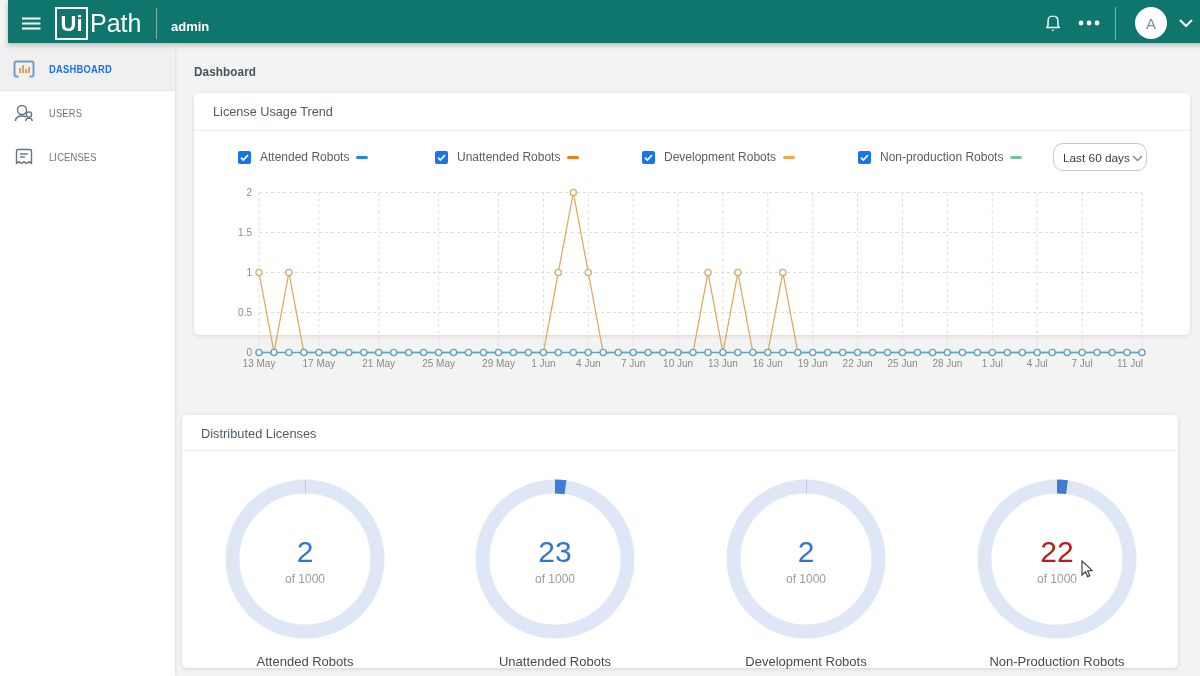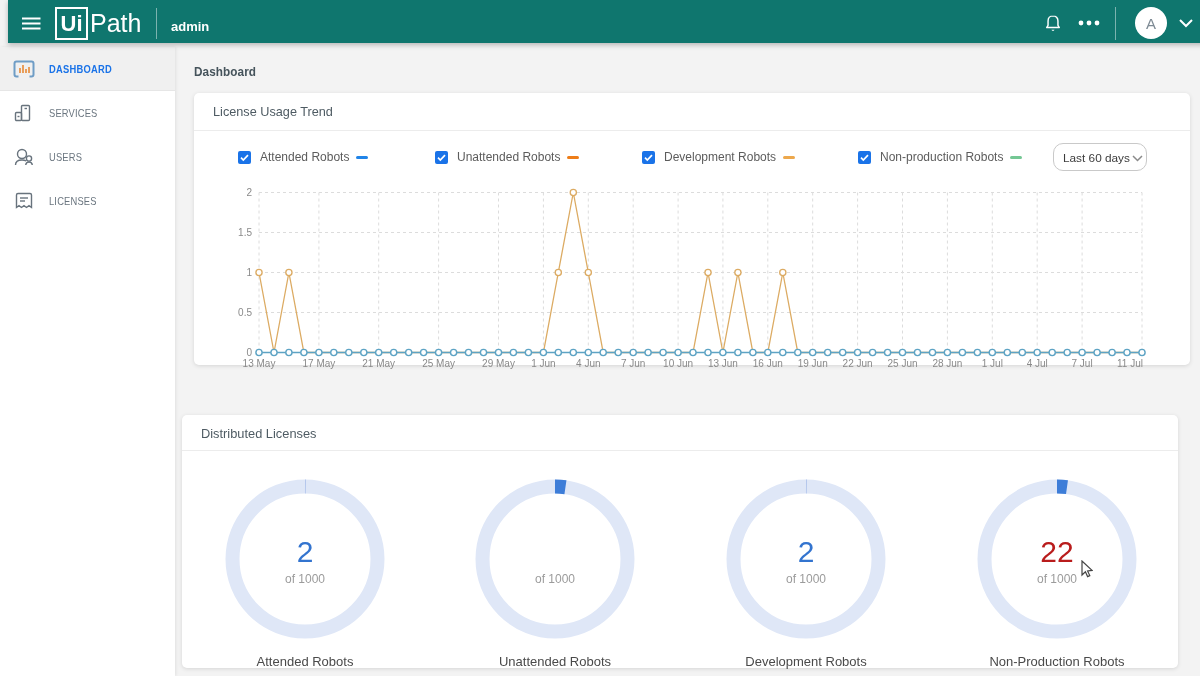--- a/index.html
+++ b/index.html
@@ -46,31 +46,20 @@
           <line x1="10" y1="14" x2="10" y2="6"></line>
           <line x1="13" y1="14" x2="13" y2="10"></line>
           <line x1="16" y1="14" x2="16" y2="8"></line>
         </g>
       </svg>
     <span class="lbl" style="color:#1a73e8;font-weight:700;letter-spacing:.3px">DASHBOARD</span>
   </div>
   <div class="sbitem">
       <svg width="22" height="20" viewBox="0 0 22 20">
         <g fill="none" stroke="#68737d" stroke-width="1.4">
-          <rect x="8.5" y="2.5" width="8" height="15" rx="1"></rect>
-          <rect x="2.5" y="9.5" width="6" height="8" rx="1"></rect>
-          <line x1="4.5" y1="13.5" x2="6.5" y2="13.5"></line>
-          <line x1="11.5" y1="5.5" x2="14" y2="5.5"></line>
-        </g>
-      </svg>
-      <span class="lbl">SERVICES</span>
-    </div>
-  <div class="sbitem">
-      <svg width="22" height="20" viewBox="0 0 22 20">
-        <g fill="none" stroke="#68737d" stroke-width="1.4">
           <circle cx="9" cy="7" r="4.5"></circle>
           <path d="M2.5 18 C2.5 14.5 5.5 13 9 13 C10.5 13 12 13.3 13.2 14"></path>
           <circle cx="16" cy="11.5" r="2.6"></circle>
           <path d="M12.7 18 C13 15.8 14.4 15 16 15 C17.6 15 19 15.8 19.3 18"></path>
         </g>
       </svg>
       <span class="lbl">USERS</span>
     </div>
   <div class="sbitem">
       <svg width="22" height="20" viewBox="0 0 22 20">
@@ -79,21 +68,21 @@
           <line x1="7" y1="7" x2="15" y2="7"></line>
           <line x1="7" y1="10" x2="12" y2="10"></line>
         </g>
       </svg>
       <span class="lbl">LICENSES</span>
     </div>
 </div>
 
 <div style="position:absolute;left:194px;top:64px;font-size:13.5px;font-weight:700;color:#45535b;letter-spacing:.1px;transform:scaleX(.87);transform-origin:0 50%">Dashboard</div>
 
-<div class="card" style="left:194px;top:93px;width:996px;height:272px">
+<div class="card" style="left:194px;top:93px;width:996px;height:242px">
   <div style="position:absolute;left:19px;top:11px;font-size:13.5px;color:#4e5b63;transform:scaleX(.94);transform-origin:0 50%">License Usage Trend</div>
   <div style="position:absolute;left:0;top:37px;width:996px;height:1px;background:#ececec"></div>
   <div style="position:absolute;left:44px;top:57px;display:flex;align-items:center">
 <span style="width:13px;height:13px;border-radius:2px;background:#1a73e8;display:inline-block;position:relative">
 <svg width="13" height="13" style="position:absolute;left:0;top:0">
           <path d="M3 6.7 L5.3 9 L10 4.1" stroke="#fff" stroke-width="1.7" fill="none"></path>
         </svg>
       </span>
 <span style="font-size:12px;color:#5c5c5c;margin-left:9px">Attended Robots</span>
 <span style="width:12px;height:3px;border-radius:2px;background:#2084e8;margin-left:7px"></span>
@@ -262,20 +251,21 @@
 </svg>
 <div style="position:absolute;left:0;top:64px;width:176px;text-align:center;font-size:30px;color:#3374cf">2</div>
 <div style="position:absolute;left:0;top:101px;width:176px;text-align:center;font-size:12px;color:#9b9b9b">of 1000</div>
 </div>
 <div style="position:absolute;left:-2px;top:239px;width:250px;text-align:center;font-size:13px;color:#4a4a4a">Attended Robots</div>
   <div style="position:absolute;left:285px;top:56px;width:176px;height:176px">
 <svg width="176" height="176">
 <circle cx="88" cy="88" r="72.5" fill="none" stroke="#dfe7f7" stroke-width="14"></circle>
 <path d="M 88 15.5 A 72.5 72.5 0 0 1 98.44 16.26" fill="none" stroke="#3d7dd8" stroke-width="14"></path>
 </svg>
+<div style="position:absolute;left:0;top:64px;width:176px;text-align:center;font-size:30px;color:#3374cf">23</div>
 <div style="position:absolute;left:0;top:101px;width:176px;text-align:center;font-size:12px;color:#9b9b9b">of 1000</div>
 </div>
 <div style="position:absolute;left:248px;top:239px;width:250px;text-align:center;font-size:13px;color:#4a4a4a">Unattended Robots</div>
   <div style="position:absolute;left:536px;top:56px;width:176px;height:176px">
 <svg width="176" height="176">
 <circle cx="88" cy="88" r="72.5" fill="none" stroke="#dfe7f7" stroke-width="14"></circle>
 <path d="M 88 15.5 A 72.5 72.5 0 0 1 88.91 15.51" fill="none" stroke="#b3c6ec" stroke-width="14"></path>
 </svg>
 <div style="position:absolute;left:0;top:64px;width:176px;text-align:center;font-size:30px;color:#3374cf">2</div>
 <div style="position:absolute;left:0;top:101px;width:176px;text-align:center;font-size:12px;color:#9b9b9b">of 1000</div>

